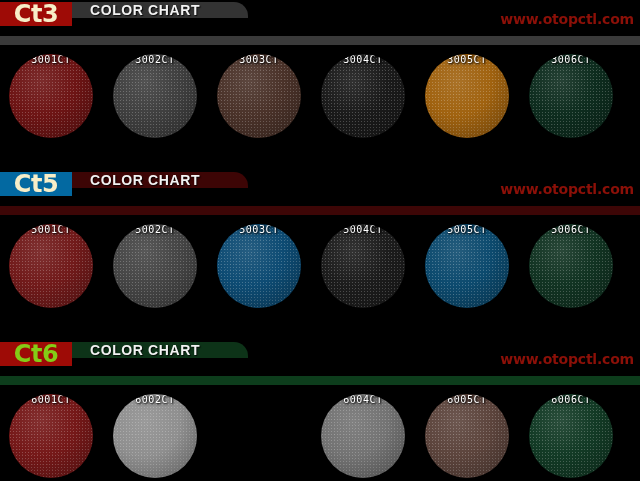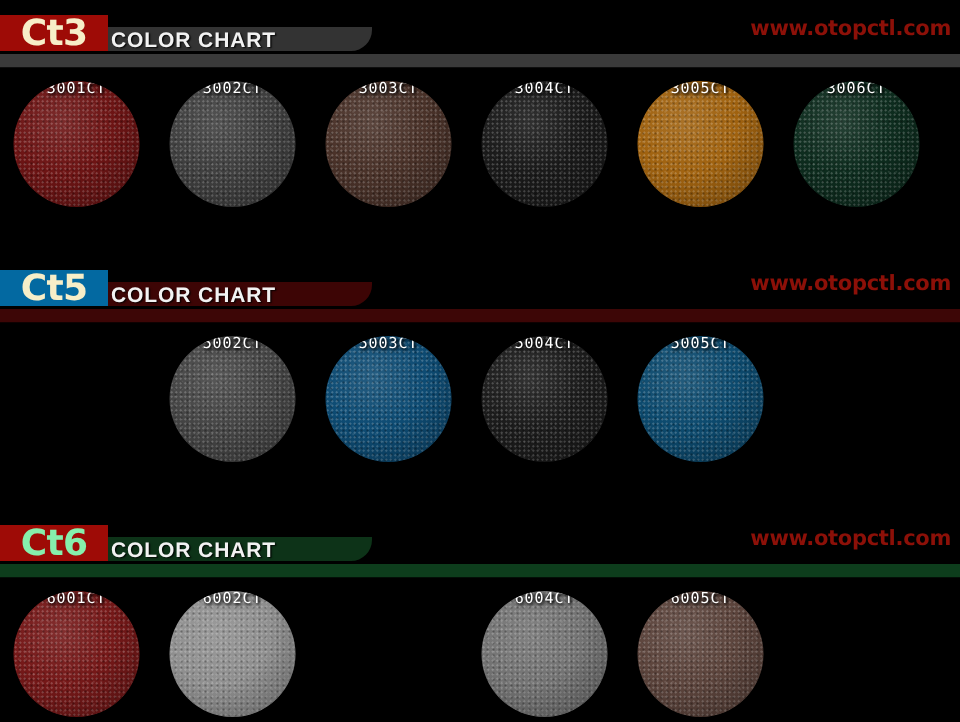--- a/index.html
+++ b/index.html
@@ -29,21 +29,21 @@
     position: relative;
     height: 36px;
     width: 640px;
   }
   .header-tab {
     position: absolute;
     left: 0;
     top: 2px;
     height: 32px;
     display: flex;
-    align-items: flex-end;
+    align-items: flex-start;
     border-radius: 0 14px 14px 0;
     overflow: hidden;
   }
   .logo-block {
     width: 72px;
     background: #9e0b06;
     display: flex;
     align-items: center;
     justify-content: center;
   }
@@ -52,21 +52,21 @@
     font-size: 24px;
     font-weight: bold;
     letter-spacing: -0.5px;
     line-height: 1;
     font-family: "DejaVu Sans", sans-serif;
   }
   .title-block {
     width: 176px;
     display: flex;
     align-items: center;
-    padding-left: 2px;
+    padding-left: 18px;
     box-sizing: border-box;
   }
   .title-text {
     color: #f2f2f2;
     font-size: 14px;
     font-weight: bold;
     letter-spacing: 0.6px;
     text-shadow: 1px 1px 1px rgba(0,0,0,0.8);
   }
   .site-url {
@@ -209,47 +209,57 @@
             <span class="title-text">COLOR CHART</span>
           </div>
         </div>
         <span class="site-url">www.otopctl.com</span>
       </div>
       <div class="divider">
         <div class="bar-main" style="background: rgb(61, 6, 6);"></div>
         <div class="bar-shadow"></div>
       </div>
       <div class="swatch-row">
+        <div class="swatch" style="left: 9px; background: rgb(113, 26, 26);">
+          <div class="tex"></div>
+          <div class="vig"></div>
+          <span class="swatch-label">5001CT</span>
+        </div>
         <div class="swatch" style="left: 113px; background: rgb(69, 69, 69);">
           <div class="tex"></div>
           <div class="vig"></div>
           <span class="swatch-label">5002CT</span>
         </div>
         <div class="swatch" style="left: 217px; background: rgb(13, 75, 115);">
           <div class="tex"></div>
           <div class="vig"></div>
           <span class="swatch-label">5003CT</span>
         </div>
         <div class="swatch" style="left: 321px; background: rgb(28, 28, 28);">
           <div class="tex"></div>
           <div class="vig"></div>
           <span class="swatch-label">5004CT</span>
         </div>
         <div class="swatch" style="left: 425px; background: #0c4a6e;">
           <div class="tex"></div>
           <div class="vig"></div>
           <span class="swatch-label">5005CT</span>
+        </div>
+        <div class="swatch" style="left: 529px; background: rgb(17, 51, 34);">
+          <div class="tex"></div>
+          <div class="vig"></div>
+          <span class="swatch-label">5006CT</span>
         </div>
       </div>
     </div>
     <div class="section last">
       <div class="header-band">
         <div class="header-tab">
           <div class="logo-block" style="background: rgb(158, 11, 6);">
-            <span class="logo-text" style="color: #86efac;">Ct6</span>
+            <span class="logo-text" style="color: #84cc16;">Ct6</span>
           </div>
           <div class="title-block" style="background: rgb(13, 51, 24);">
             <span class="title-text">COLOR CHART</span>
           </div>
         </div>
         <span class="site-url">www.otopctl.com</span>
       </div>
       <div class="divider">
         <div class="bar-main" style="background: rgb(13, 61, 28);"></div>
         <div class="bar-shadow"></div>
@@ -268,15 +278,20 @@
         <div class="swatch" style="left: 321px; background: #737373;">
           <div class="tex"></div>
           <div class="vig"></div>
           <span class="swatch-label">6004CT</span>
         </div>
         <div class="swatch" style="left: 425px; background: rgb(92, 68, 60);">
           <div class="tex"></div>
           <div class="vig"></div>
           <span class="swatch-label">6005CT</span>
         </div>
+        <div class="swatch" style="left: 529px; background: rgb(18, 58, 37);">
+          <div class="tex"></div>
+          <div class="vig"></div>
+          <span class="swatch-label">6006CT</span>
+        </div>
       </div>
     </div>
   </div>
 
 </body></html>

